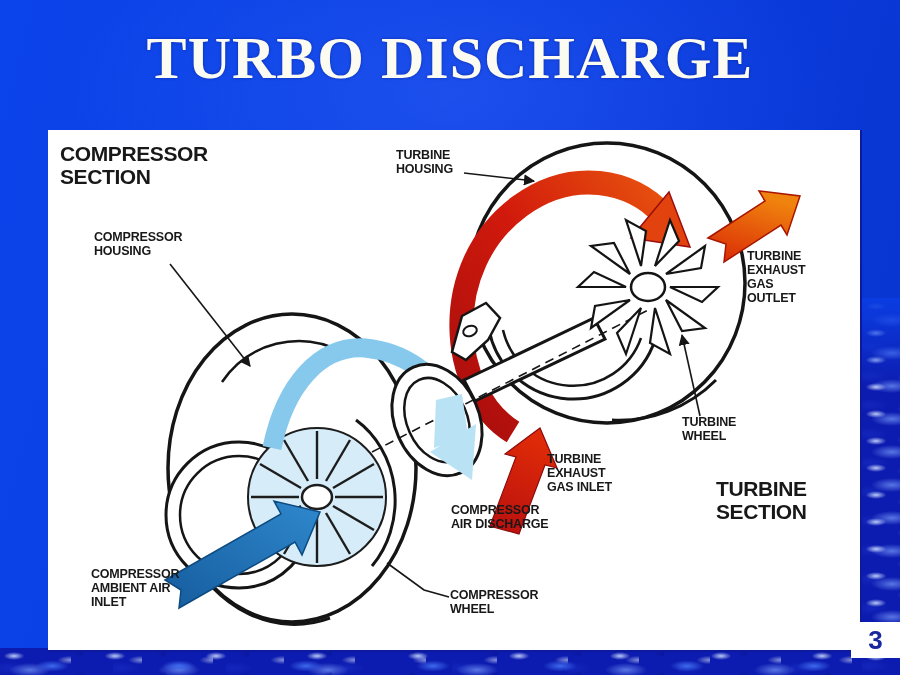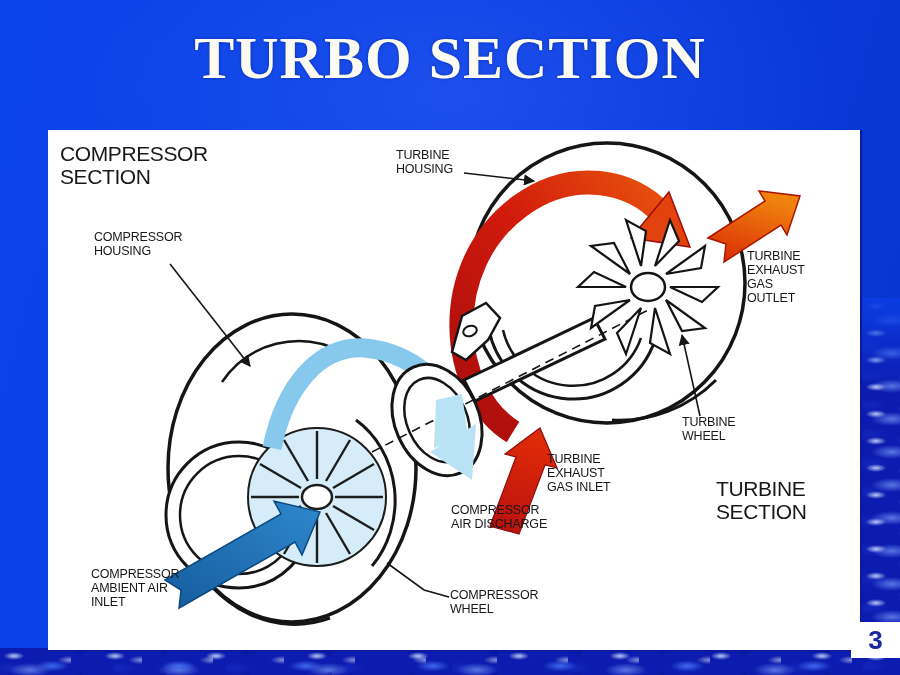--- a/index.html
+++ b/index.html
@@ -32,36 +32,36 @@
     content:"";position:absolute;inset:0;
     background:linear-gradient(180deg,#0a3de2 0%,rgba(10,61,226,0) 24%);
   }
   .panel{
     position:absolute;left:48px;top:130px;width:814px;height:522px;
     box-sizing:border-box;background:#fff;
     border-right:2px solid #0e1a9e;border-bottom:2px solid #0e1a9e;
   }
   .panel svg{position:absolute;left:0;top:0;}
   .dlabel{
-    position:absolute;white-space:pre;font-weight:normal;font-size:12.5px;
+    position:absolute;white-space:pre;font-weight:bold;font-size:12.5px;
     line-height:1.12;letter-spacing:-0.2px;color:#181818;
   }
   .dlabel.big{font-size:21px;line-height:1.08;letter-spacing:-0.4px;}
   .pagebox{
     position:absolute;left:851px;top:622px;width:49px;height:36px;background:#fff;
     color:#19289e;font-weight:bold;font-size:26px;line-height:36px;text-align:center;
     z-index:5;
   }
 </style>
 </head>
 <body>
 
 <div class="slide">
 
-  <div class="title">TURBO SECTION</div>
+  <div class="title">TURBO DISCHARGE</div>
 
   <div class="tex-bottom ice"></div>
   <div class="tex-right ice"></div>
 
   <div class="panel">
     <svg width="814" height="520" viewBox="48 130 814 520">
       <defs>
         <marker id="ah" viewBox="0 0 10 10" refX="9" refY="5" markerWidth="7" markerHeight="7" orient="auto-start-reverse">
           <path d="M0 0 L10 5 L0 10 z" fill="#161616"></path>
         </marker>

